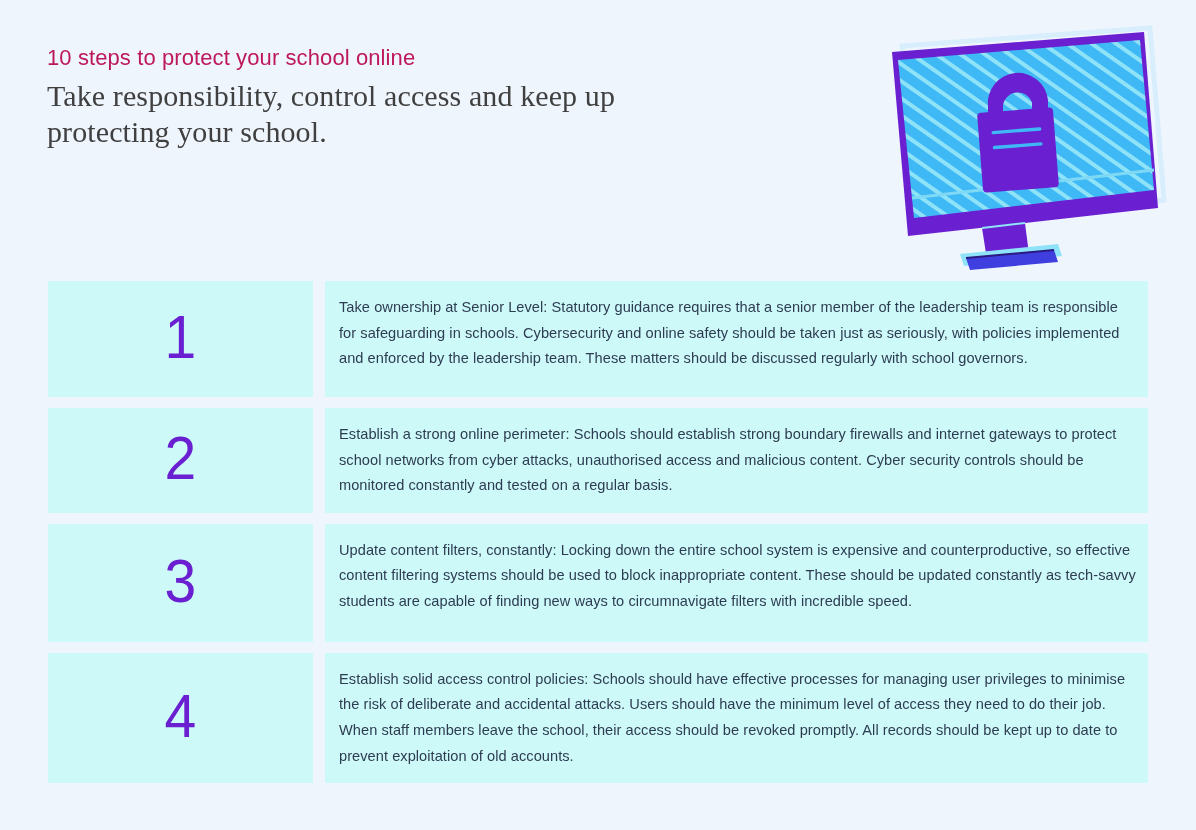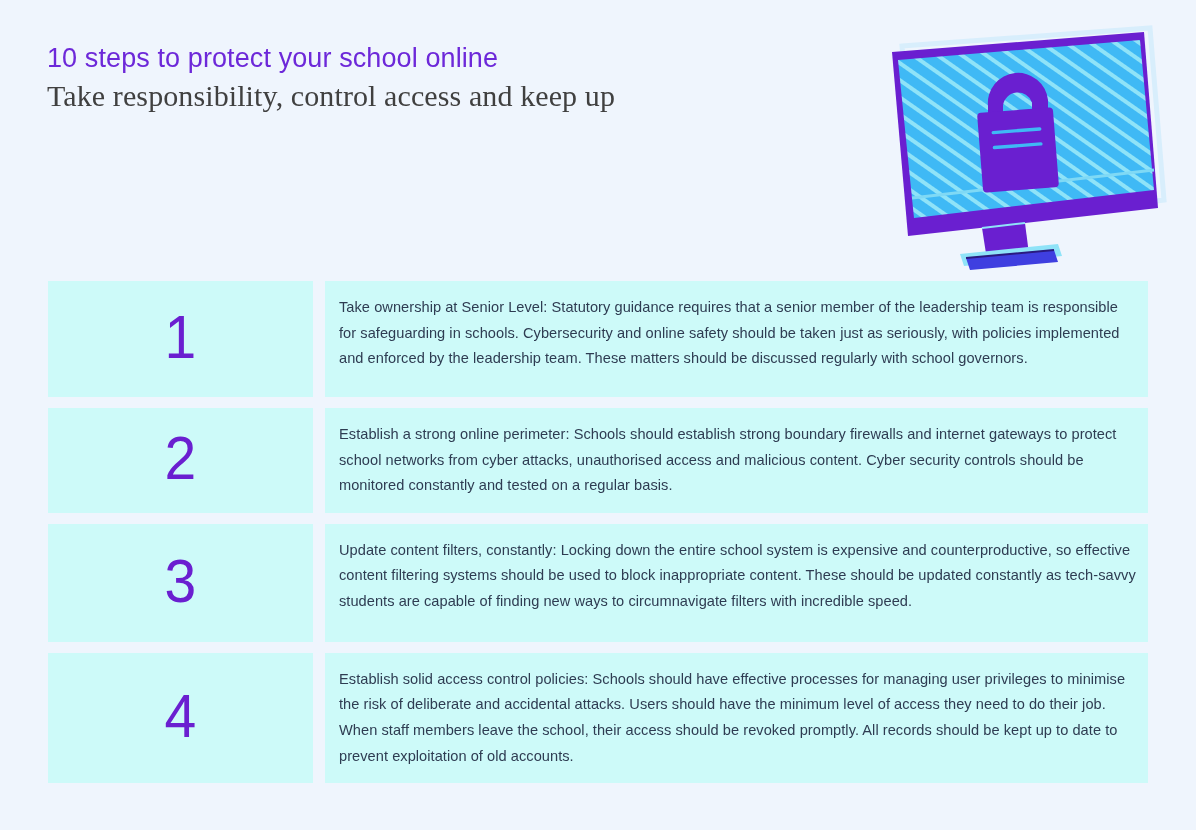--- a/index.html
+++ b/index.html
@@ -18,23 +18,23 @@
 
   
   .header {
     position: absolute;
     left: 47px;
     top: 44px;
     width: 790px;
   }
   .kicker {
     font-family: "Liberation Sans", sans-serif;
-    font-size: 27px;
+    font-size: 22px;
     line-height: 28px;
-    color: #6d28d9;
+    color: #be185d;
     letter-spacing: 0.1px;
     white-space: nowrap;
   }
   .headline {
     margin-top: 6px;
     font-family: "Liberation Serif", serif;
     font-size: 30px;
     line-height: 35.5px;
     color: #404040;
     letter-spacing: 0.1px;
@@ -111,20 +111,21 @@
   .row-3 .num-cell, .row-3 .text-cell, .row-3 .gap-cell { min-height: 118px; }
   .row-4 .num-cell, .row-4 .text-cell, .row-4 .gap-cell { min-height: 118px; }
 </style>
 </head>
 <body>
 
 <div class="header">
   <div class="kicker">10 steps to protect your school online</div>
   <div class="headline">
     <span class="hl-line">Take responsibility, control access and keep up</span>
+    <span class="hl-line">protecting your school.</span>
   </div>
 </div>
 
 <div class="illustration">
   <svg width="310" height="255" viewBox="0 0 310 255" aria-hidden="true">
     <defs>
       <pattern id="diag" width="14" height="14" patternUnits="userSpaceOnUse" patternTransform="rotate(-55)">
         <rect width="14" height="14" fill="#3fb9f5"></rect>
         <rect width="4" height="14" fill="#8fe3f8"></rect>
       </pattern>

